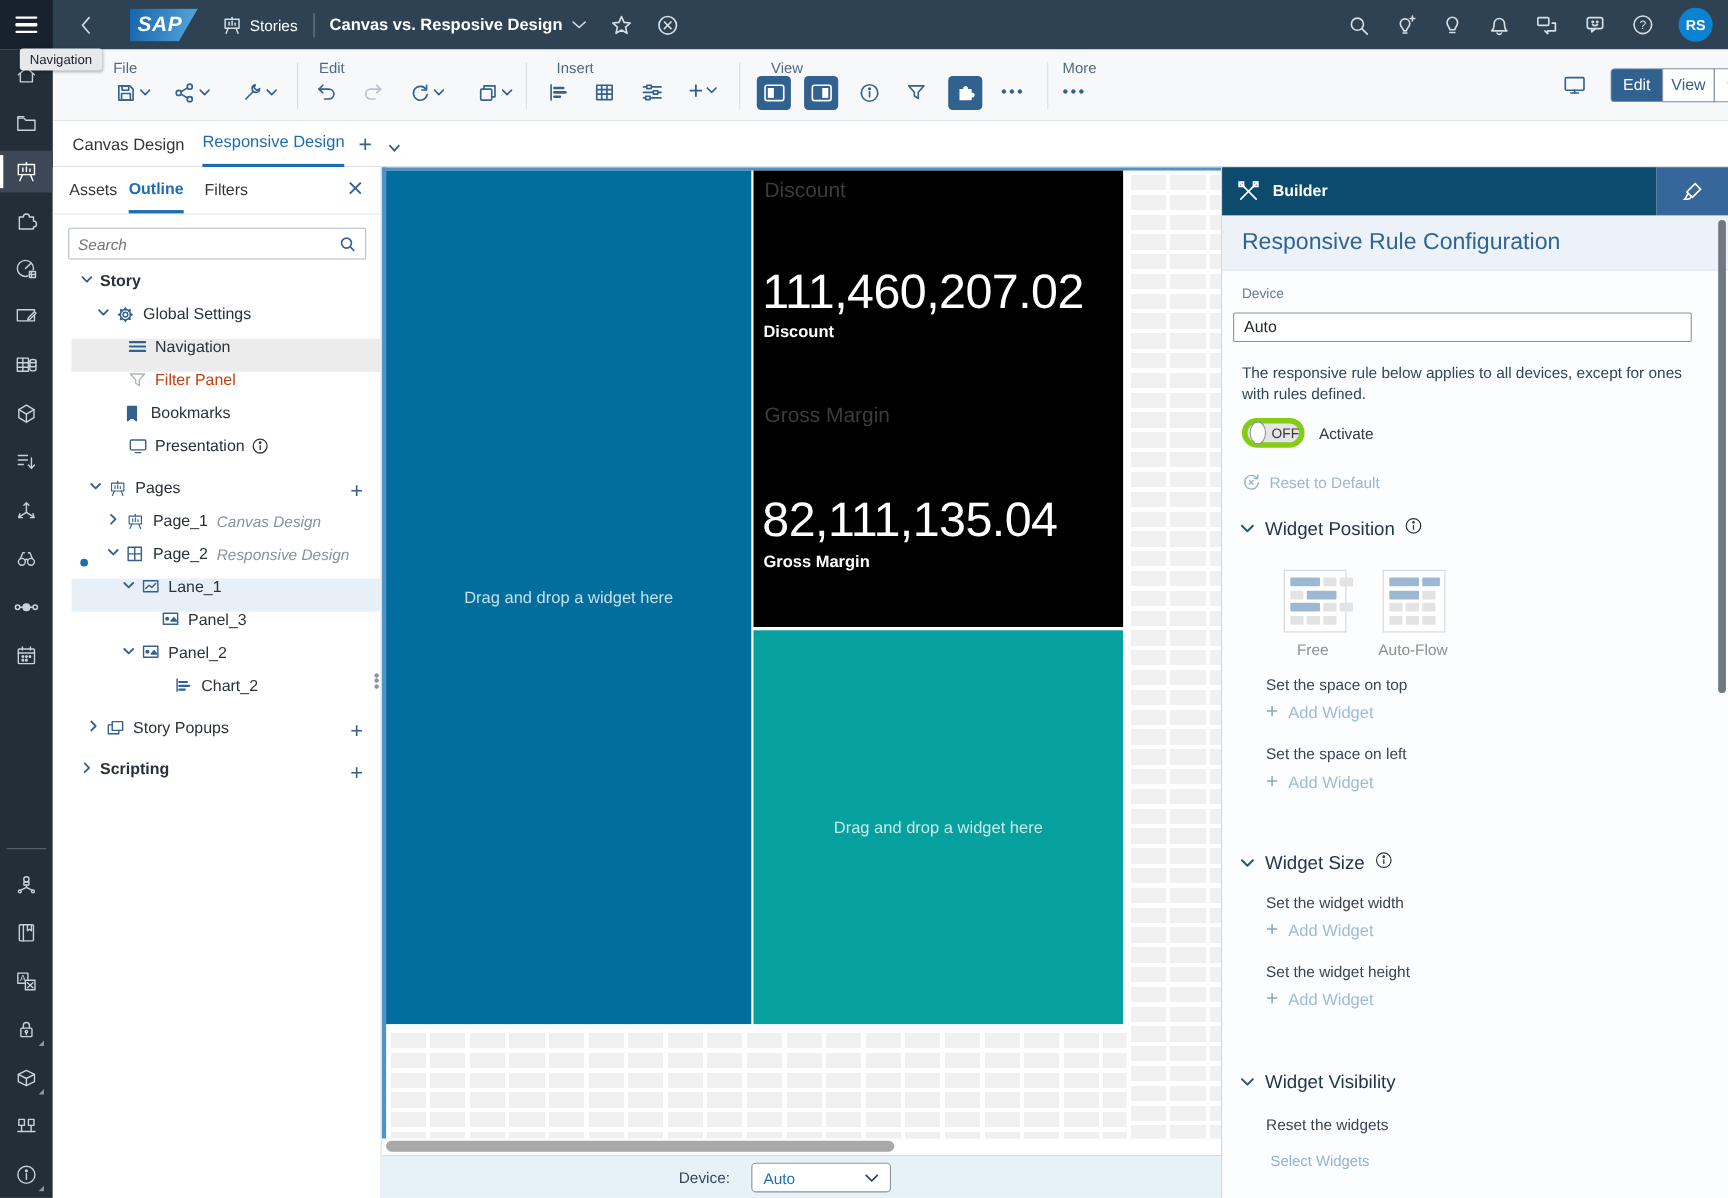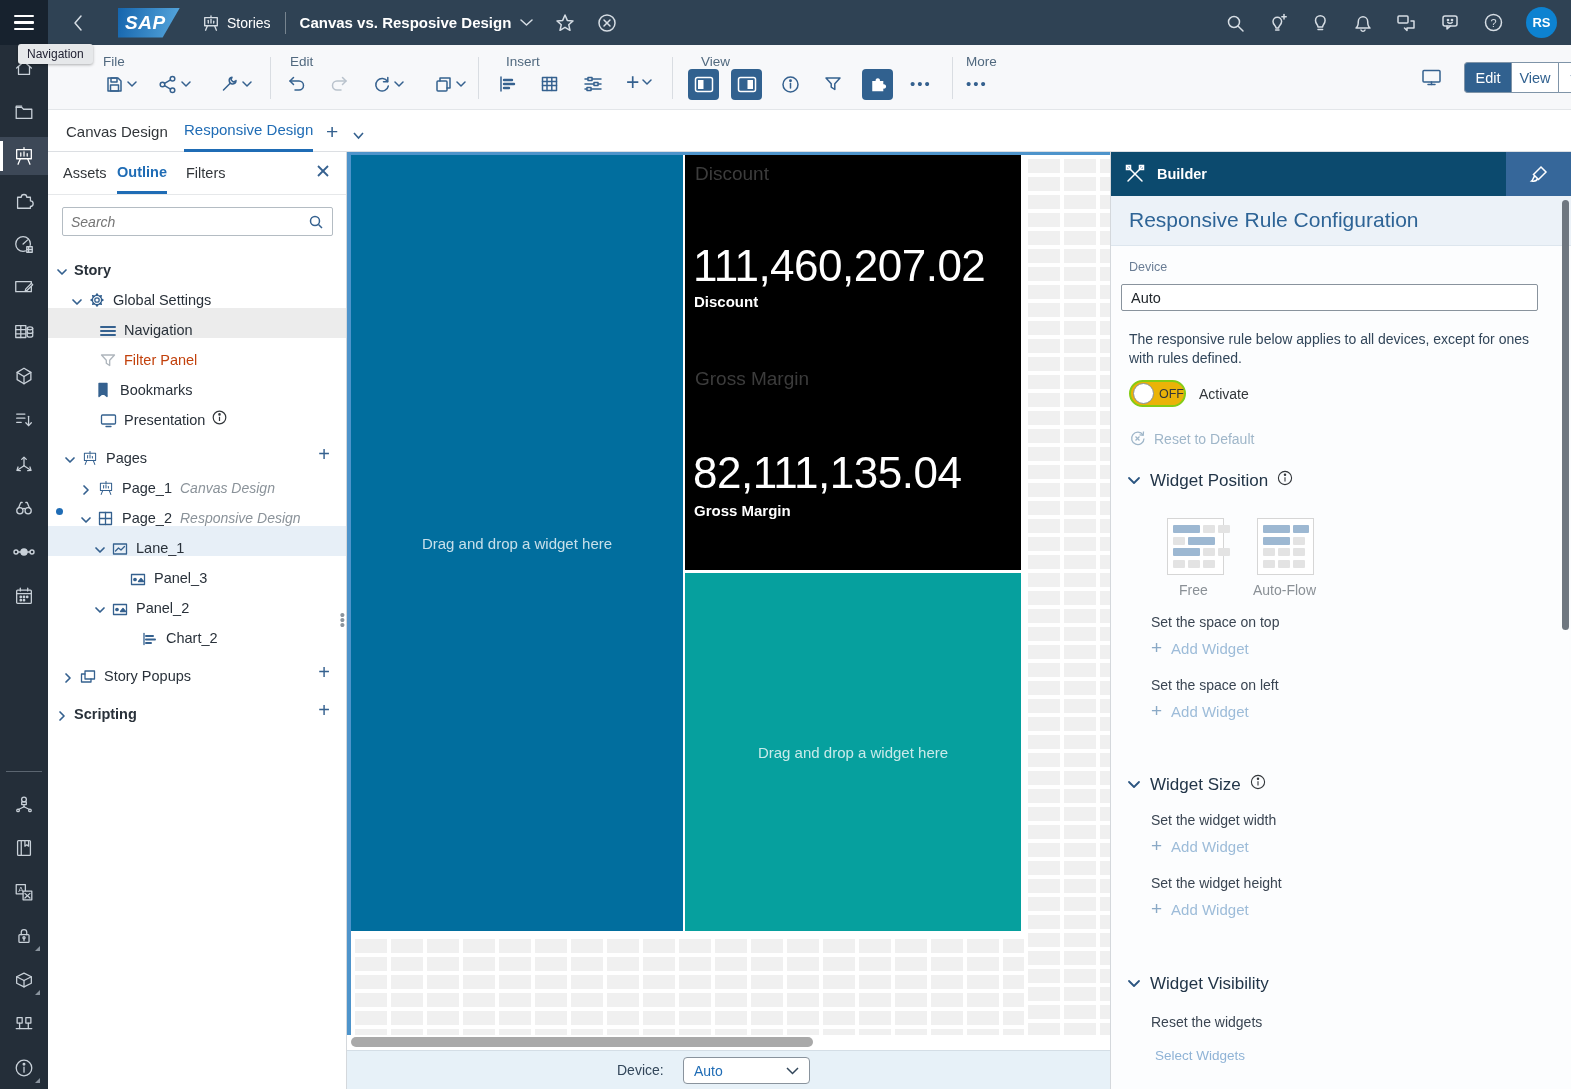--- a/index.html
+++ b/index.html
@@ -70,21 +70,21 @@
   #leftpanel { left:48px; top:152px; width:299px; height:937px; background:#fff; border-right:1px solid #d4d8dc; }
   .lp-tab { position:absolute; top:0; height:42px; display:flex; align-items:center; font-size:14.5px; color:#32363a; cursor:pointer; }
   #lp-tabs-row { position:absolute; left:0; top:0; width:100%; height:43px; border-bottom:1px solid #e6e8ea; }
   #lp-tab-outline { color:#1f6cb5; font-weight:bold; border-bottom:3px solid #1f6cb5; }
   #lp-close { position:absolute; right:16px; top:12px; cursor:pointer; }
   #lp-close svg { stroke:#35618f; stroke-width:1.8; }
   #lp-search { position:absolute; left:14px; top:55px; width:271px; height:29px; border:1px solid #b4bcc3; border-radius:2px; display:flex; align-items:center; padding:0 8px; }
   #lp-search input { border:none; outline:none; width:100%; font-size:14px; font-style:italic; color:#55606a; font-family:inherit; background:transparent; }
   #lp-search svg { stroke:#35618f; fill:none; stroke-width:1.5; flex:none; }
   #tree { position:absolute; left:0; top:96px; width:100%; }
-  .trow { position:relative; height:30px; display:flex; align-items:flex-end; font-size:14.5px; color:#29313a; cursor:pointer; }
+  .trow { position:relative; height:30px; display:flex; align-items:flex-start; font-size:14.5px; color:#29313a; cursor:pointer;margin-left:17px; }
   .trow .chev { width:18px; flex:none; display:flex; align-items:center; }
   .trow .chev svg { stroke:#35618f; fill:none; stroke-width:1.7; stroke-linecap:round; stroke-linejoin:round; }
   .trow .ticon { width:24px; flex:none; display:flex; align-items:center; }
   .trow .ticon svg { stroke:#35618f; fill:none; stroke-width:1.3; stroke-linecap:round; stroke-linejoin:round; }
   .trow .sub { font-style:italic; color:#8a9299; margin-left:8px; font-size:14px; }
   .trow .tplus { position:absolute; right:16px; color:#35618f; font-size:20px; font-weight:400; }
   .trow.bold { font-weight:bold; }
   .trow.disabled { color:#c2410c; }
   .trow.disabled .ticon svg { stroke:#aeb5bc; }
   .hl-grey { background:#ececec; }
@@ -122,21 +122,21 @@
   #b-header svg { stroke:#fff; fill:none; stroke-width:1.5; stroke-linecap:round; }
   #b-title { font-size:14.5px; font-weight:bold; margin-left:12px; }
   #b-style-sq { position:absolute; left:395px; top:0; width:66px; height:44px; background:#36679a; display:flex; align-items:center; justify-content:center; cursor:pointer; }
   #b-style-sq svg { stroke:#fff; fill:none; stroke-width:1.5; }
   #b-headstrip { position:absolute; left:0; top:44px; width:461px; height:50px; background:#ecf2f8; border-bottom:1px solid #dde6ee; }
   #b-heading { position:absolute; left:18px; top:12px; font-size:21px; color:#2e6496; }
   .b-label { position:absolute; left:18px; font-size:12.5px; color:#6a7d95; }
   #b-device-input { position:absolute; left:10px; top:132px; width:417px; height:27px; background:#fff; border:1px solid #89939d; border-radius:2px; display:flex; align-items:center; padding:0 9px; font-size:14.5px; color:#22272c; }
   #b-desc { position:absolute; left:18px; top:178px; width:408px; font-size:14px; line-height:19px; color:#32465a; }
   #b-toggle-row { position:absolute; left:18px; top:228px; display:flex; align-items:center; gap:13px; }
-  #b-toggle { width:57px; height:27px; border:2px solid #84cc16; border-radius:14px; background:#eab308; display:flex; align-items:center; cursor:pointer; }
+  #b-toggle { width:57px; height:27px; border:5px solid #84cc16; border-radius:14px; background:#e5e5e5; display:flex; align-items:center; cursor:pointer; }
   #b-knob { width:21px; height:21px; border:1px solid #89919a; border-radius:50%; background:#fff; margin-left:2px; }
   #b-off { font-size:12.5px; color:#32363a; margin-left:5px; }
   #b-activate { font-size:14px; color:#32363a; }
   #b-reset { position:absolute; left:18px; top:278px; display:flex; align-items:center; gap:8px; color:#9fb6c9; font-size:14px; cursor:default; }
   #b-reset svg { stroke:#9fb6c9; fill:none; stroke-width:1.3; }
   .b-section { position:absolute; left:16px; display:flex; align-items:center; gap:9px; font-size:17px; color:#223548; cursor:pointer; }
   .b-section .chev svg { stroke:#2b5580; fill:none; stroke-width:1.8; stroke-linecap:round; stroke-linejoin:round; }
   .b-section .binfo svg { stroke:#32363a; fill:none; stroke-width:1.1; }
   .b-sub { position:absolute; left:40px; font-size:14px; color:#3a4552; }
   .b-add { position:absolute; left:40px; display:flex; align-items:center; gap:9px; font-size:15px; color:#9dbcd9; cursor:default; }

